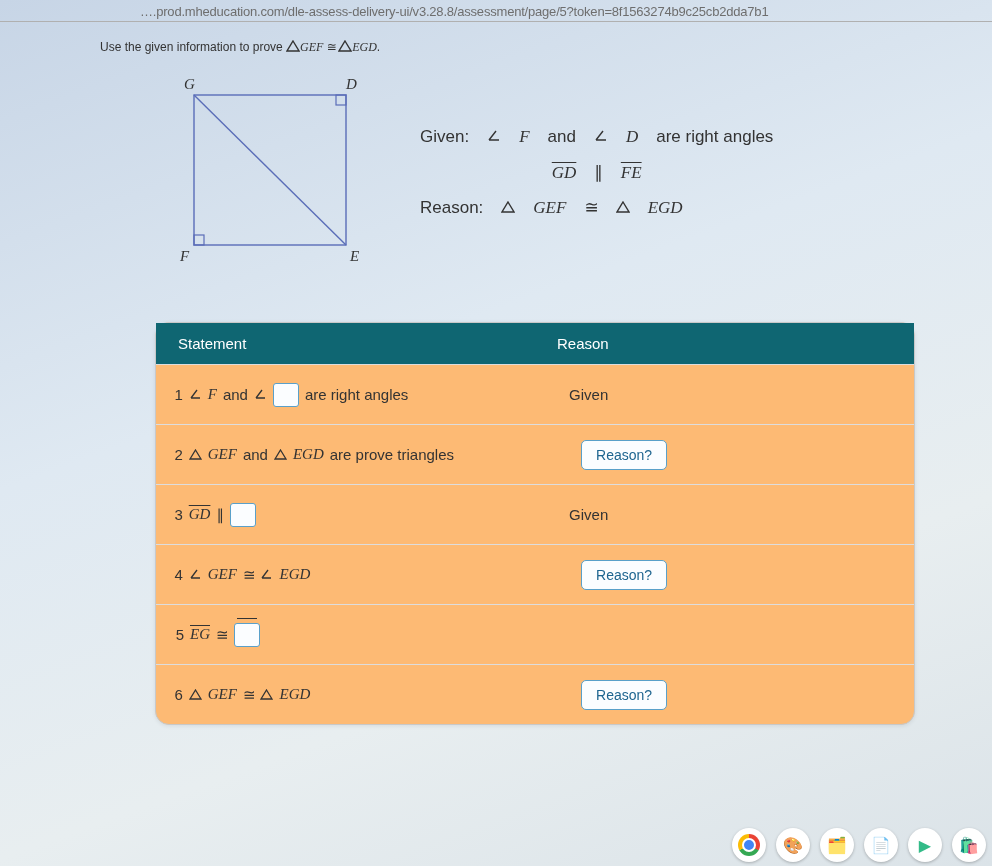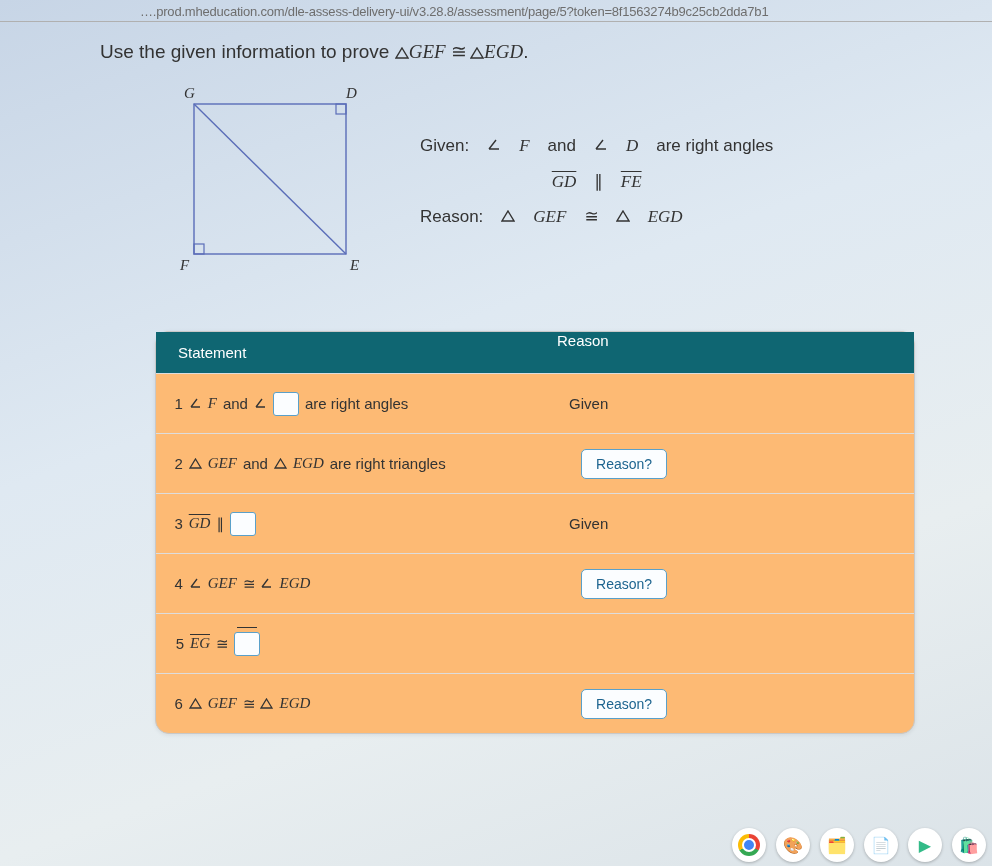--- a/index.html
+++ b/index.html
@@ -17,21 +17,21 @@
     font-size: 13px;
     color: #6e6e6e;
     padding: 4px 8px 2px 140px;
     white-space: nowrap;
     overflow: hidden;
     letter-spacing: -0.2px;
   }
   .divider { border-top:1px solid #b0b0b0; margin:0 0 12px 0; }
   .instr {
     padding: 6px 0 18px 100px;
-    font-size: 19px;
+    font-size: 12px;
     color: #333;
   }
   .top-area {
     display:flex;
     align-items:center;
     gap: 40px;
     padding-left: 170px;
   }
   .figure { flex:0 0 auto; }
   .given-block { flex:0 0 auto; font-size:17px; color:#333; line-height:2.1; }
@@ -50,21 +50,21 @@
     border-radius: 14px;
     box-shadow: 0 1px 4px rgba(0,0,0,0.08);
   }
   .proof-header {
     display:flex;
     background: #0f6672;
     color:#fff;
     font-size:15px;
   }
   .proof-header .col-s { flex:1 1 50%; padding:12px 22px; }
-  .proof-header .col-r { flex:1 1 50%; padding:0 22px; }
+  .proof-header .col-r { flex:1 1 50%; padding:12px 22px; }
   .proof-row {
     display:flex;
     border-top:1px solid #ddd;
     min-height:60px;
     align-items:center;
     font-size:15px;
     color:#333;
   }
   .proof-row .num { width:34px; text-align:right; padding-right:6px; color:#333; }
   .proof-row .stmt { flex:1 1 50%; display:flex; align-items:center; gap:6px; padding:14px 10px 14px 0; }
@@ -208,21 +208,21 @@
     <div class="stmt">
       <span class="tri"><svg width="13" height="11">
             <polygon points="6.5,1 12,10 1,10" fill="none" stroke="#333" stroke-width="1.3"></polygon>
           </svg></span>
         <span class="math-it">GEF</span>
       <span> and </span>
       <span class="tri"><svg width="13" height="11">
             <polygon points="6.5,1 12,10 1,10" fill="none" stroke="#333" stroke-width="1.3"></polygon>
           </svg></span>
         <span class="math-it">EGD</span>
-      <span> are right triangles</span>
+      <span> are prove triangles</span>
     </div>
     <div class="reason">
       <span class="reason-btn">Reason?</span>
     </div>
   </div>
 
   <div class="proof-row">
     <div class="num">3</div>
     <div class="stmt">
       <span class="math-it overline">GD</span>

